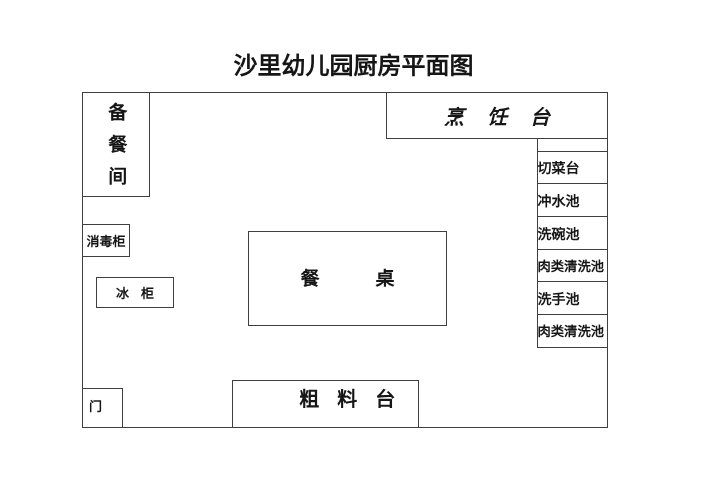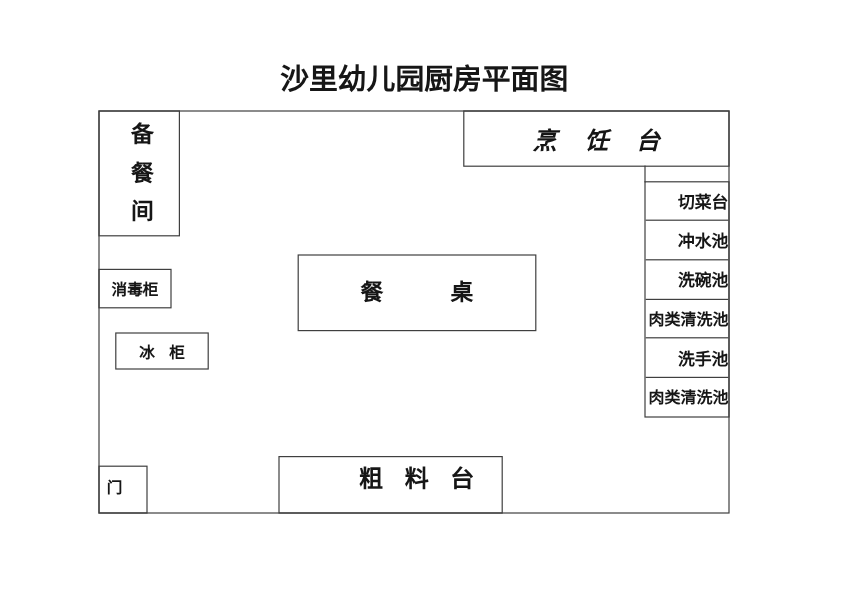--- a/index.html
+++ b/index.html
@@ -69,33 +69,33 @@
     left: 536.5px; top: 150.5px;
     width: 71.5px; height: 197px;
     border: 1.5px solid var(--line);
     display: flex;
     flex-direction: column;
   }
   .sink-cell {
     flex: 1 1 0;
     display: flex;
     align-items: center;
-    justify-content: flex-end;
+    justify-content: flex-start;
     font-size: 14px;
     font-weight: 700;
     border-top: 1.5px solid var(--line);
     color: var(--text);
   }
   .sink-cell:first-child { border-top: none; }
   .sink-cell.long .lbl { font-size: 13.3px; }
   
-  #dining-table { left: 248px; top: 212px; width: 199px; height: 64px; }
+  #dining-table { left: 248px; top: 231px; width: 199px; height: 95px; }
   #dining-table .lbl { font-size: 19px; letter-spacing: 56px; margin-right: -56px; transform: translateY(-2px); }
   
-  #disinfection-cabinet { left: 82px; top: 224px; width: 61px; height: 32.5px; justify-content: center; }
+  #disinfection-cabinet { left: 82px; top: 224px; width: 48px; height: 32.5px; justify-content: center; }
   #disinfection-cabinet .lbl { font-size: 13px; }
   
   #freezer { left: 96px; top: 277px; width: 78px; height: 31px; }
   #freezer .lbl { font-size: 13px; letter-spacing: 12px; margin-right: -12px; }
   
   #door { left: 82px; top: 388px; width: 41px; height: 40px; justify-content: flex-start; padding-left: 6px; }
   #door .lbl { font-size: 13px; transform: translateY(-3px); }
   
   #coarse-counter { left: 232px; top: 380px; width: 186.5px; height: 48px; }
   #coarse-counter .lbl { font-size: 20px; letter-spacing: 18px; margin-right: -18px; transform: translateY(-7px); margin-left: 44px; }

